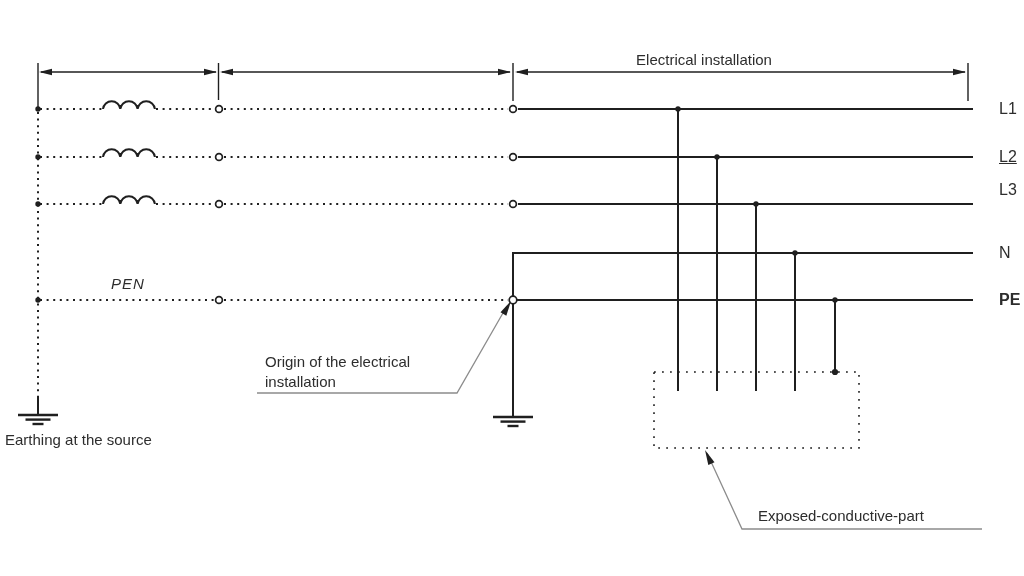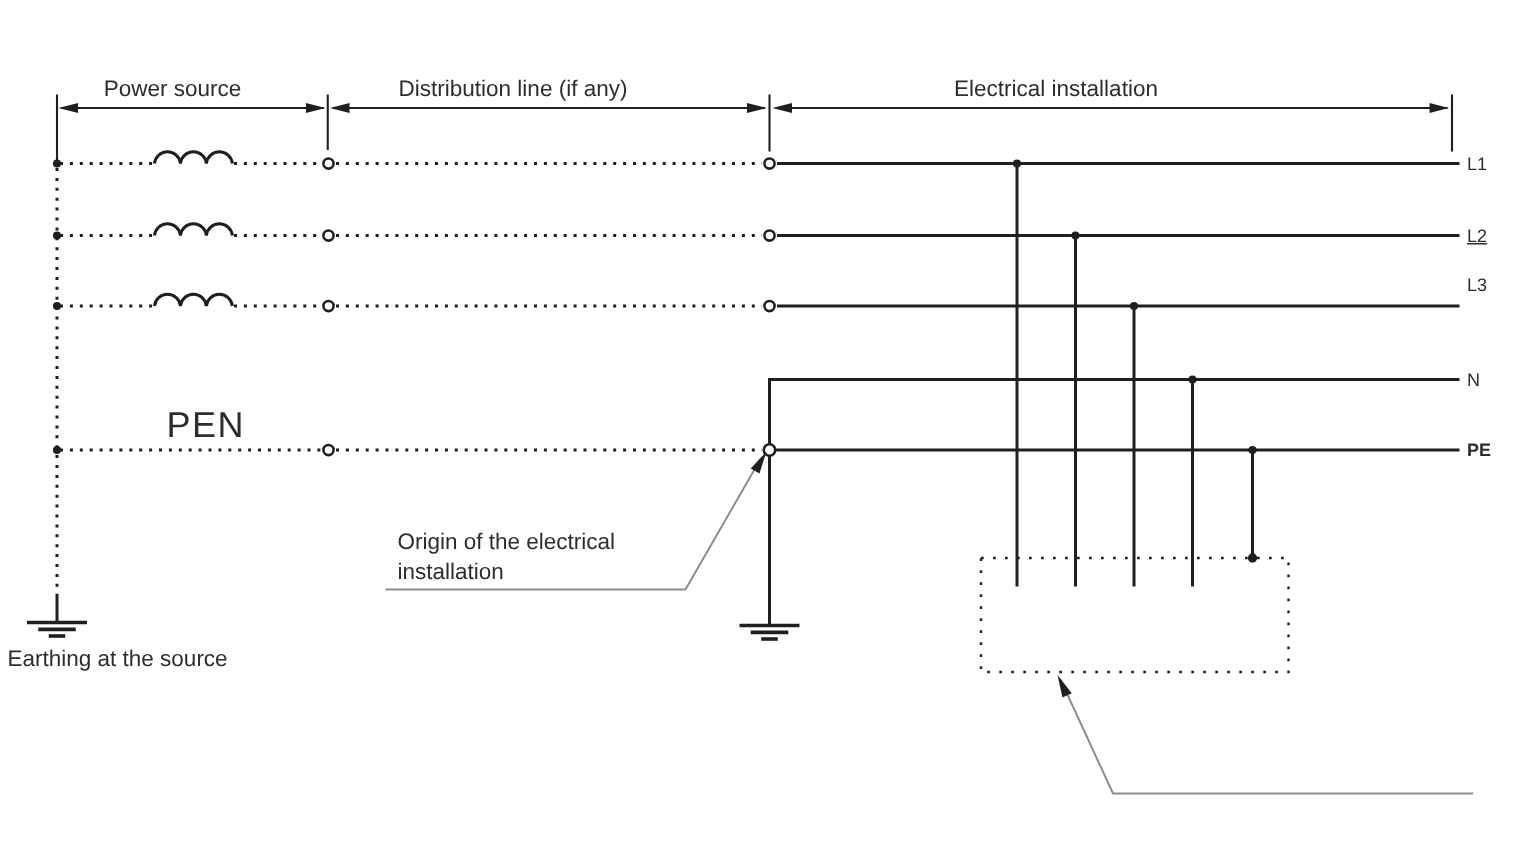--- a/index.html
+++ b/index.html
@@ -20,22 +20,22 @@
   }
   .canvas svg{position:absolute;left:0;top:0;}
   .label{
     position:absolute;
     font-size:15px;
     color:var(--text);
     white-space:nowrap;
     line-height:20px;
   }
   .label.center{text-align:center;}
-  .pen{font-size:24px;letter-spacing:1px;}
-  .conductor{font-size:12px;}
+  .pen{font-size:15px;letter-spacing:1px;font-style:italic;}
+  .conductor{font-size:16px;margin-left:21px;}
   
   .st   {stroke:var(--line);stroke-width:2;fill:none;}
   .thin {stroke:var(--line);stroke-width:1.4;fill:none;}
   .dot2 {stroke:var(--line);stroke-width:2;fill:none;stroke-dasharray:2 4.6;}
   .boxd {stroke:var(--line);stroke-width:1.6;fill:none;stroke-dasharray:1.8 6.2;}
   .lead {stroke:var(--leader);stroke-width:1.3;fill:none;}
   .term {stroke:var(--line);stroke-width:1.7;fill:var(--background);}
   .jdot {fill:var(--line);stroke:none;}
   .ah   {fill:var(--line);stroke:none;}
   .earth{stroke:var(--line);stroke-width:2.4;fill:none;}
@@ -157,35 +157,34 @@
     <g>
       <polyline class="lead" points="257,393 457,393 507,306"></polyline>
       <polygon class="ah" points="511,301 506.3,315.7 500.5,312.3"></polygon>
     </g>
     <g>
       <polyline class="lead" points="982,529 742,529 707,453"></polyline>
       <polygon class="ah" points="705,450 714.5,462.2 708.3,465"></polygon>
     </g>
   </svg>
 
-  <div class="label center" style="left:35px;top:50px;width:160px;">Power source</div>
 
-  <div class="label center" style="left:242px;top:50px;width:200px;">Distribution line (if any)</div>
 
   <div class="label center" style="left:584px;top:50px;width:240px;">Electrical installation</div>
 
   <div class="label conductor" style="left:978px;top:99px;">L1</div>
   <div class="label conductor" style="left:978px;top:147px;text-decoration:underline;">L2</div>
   <div class="label conductor" style="left:978px;top:180px;">L3</div>
   <div class="label conductor" style="left:978px;top:243px;">N</div>
   <div class="label conductor" style="left:978px;top:290px;font-weight:bold;">PE</div>
 
   <div class="label pen" style="left:111px;top:274px;">PEN</div>
 
   <div class="label" style="left:265px;top:352px;">
     <div>Origin of the electrical</div>
     <div>installation</div>
   </div>
 
   <div class="label" style="left:5px;top:430px;">Earthing at the source</div>
 
+  <div class="label" style="left:758px;top:506px;">Exposed-conductive-part</div>
 
 </div>
 
 </body></html>

